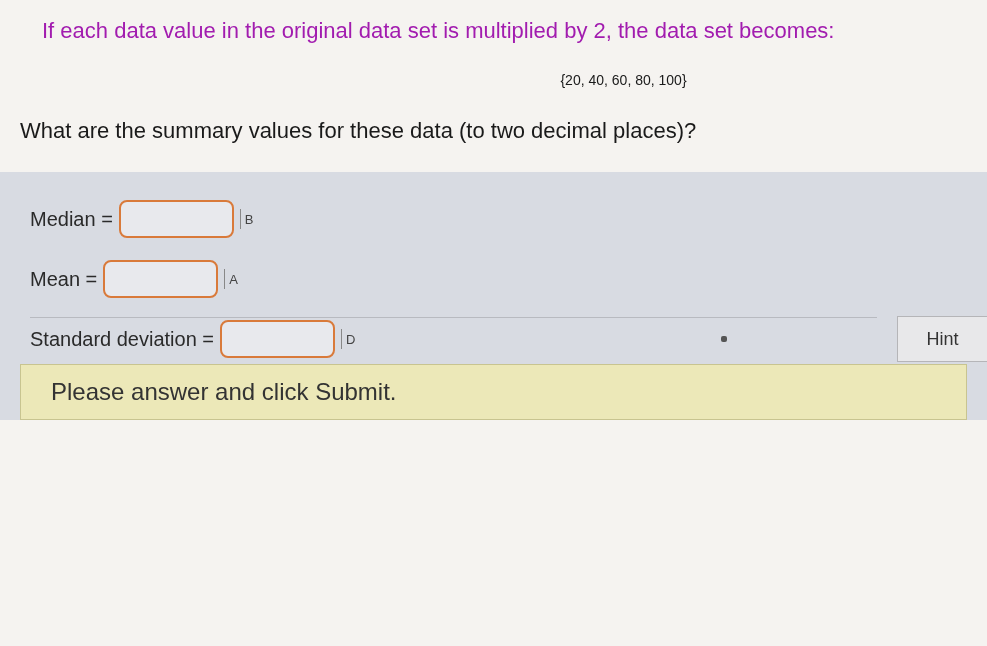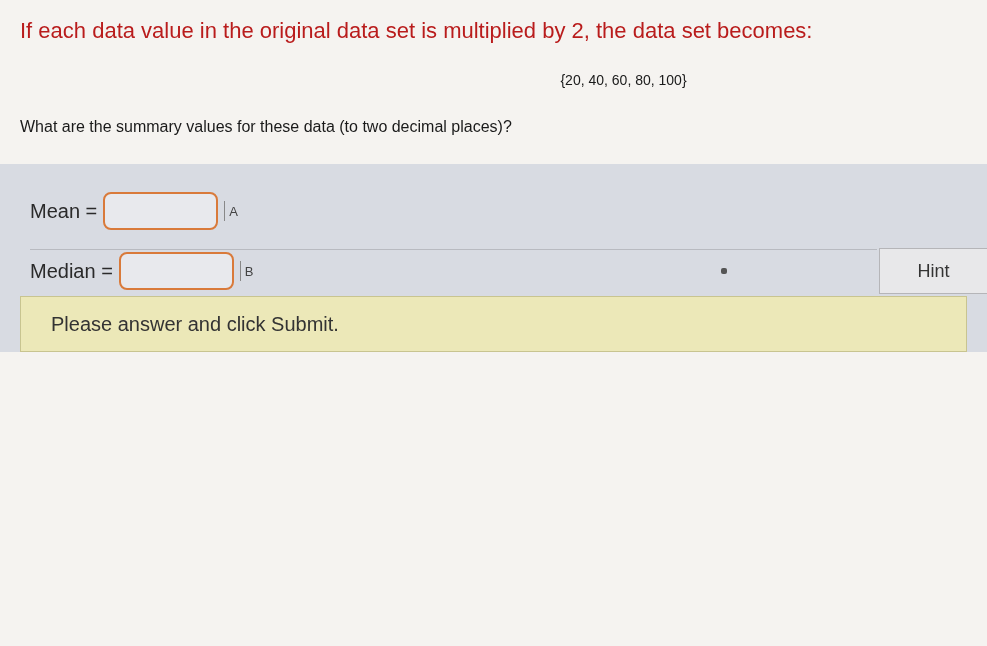--- a/index.html
+++ b/index.html
@@ -15,32 +15,33 @@
       overflow: hidden;
       color: #2a2a2a;
     }
     .question-area {
       padding: 18px 20px 10px 20px;
     }
     .q-line1 {
       font-size: 22px;
       font-weight: 400;
       margin-bottom: 28px;
-      color: #b91c1c;
+      color: #a21caf;
+      margin-left: 22px;
     }
     .q-dataset {
       font-size: 14px;
       font-weight: 400;
       text-align: center;
       margin: 0 auto 30px auto;
       color: #1a1a1a;
       padding-left: 260px;
     }
     .q-line2 {
-      font-size: 16px;
+      font-size: 22px;
       font-weight: 400;
       color: #1a1a1a;
       margin-bottom: 18px;
     }
     .answer-area {
       background: #d8dbe2;
       padding: 28px 30px 40px 30px;
       position: relative;
     }
     .field-row {
@@ -71,21 +72,21 @@
       border-left: 1px solid #888;
       padding-left: 4px;
       height: 20px;
       display: inline-flex;
       align-items: center;
     }
     .hint-button {
       position: absolute;
       right: 0;
       bottom: 58px;
-      width: 108px;
+      width: 90px;
       height: 46px;
       background: #e8e8ea;
       border: 1px solid #b5b5b8;
       border-right: none;
       font-size: 18px;
       font-weight: 500;
       color: #333;
       display: flex;
       align-items: center;
       justify-content: center;
@@ -112,52 +113,57 @@
       position: absolute;
       bottom: 0;
       left: 20px;
       right: 20px;
       height: 56px;
       background: #ece8b8;
       border: 1px solid #c8c490;
       display: flex;
       align-items: center;
       padding-left: 30px;
-      font-size: 20px;
+      font-size: 24px;
       color: #333;
     }
     .content-wrapper {
       position: relative;
       height: 646px;
     }
   </style>
 </head>
 <body>
 
 <div class="content-wrapper">
   <div class="question-area">
     <div class="q-line1">If each data value in the original data set is multiplied by 2, the data set becomes:</div>
     <div class="q-dataset">{20, 40, 60, 80, 100}</div>
     <div class="q-line2">What are the summary values for these data (to two decimal places)?</div>
   </div>
 
   <div class="answer-area">
     <div class="field-row">
+      <span class="field-label">Median =</span>
+      <input class="field-input" type="text" value="" style="">
+      <span class="field-tag">B</span>
+    </div>
+
+    <div class="field-row">
       <span class="field-label">Mean =</span>
       <input class="field-input" type="text" value="" style="">
       <span class="field-tag">A</span>
     </div>
 
+
     <div class="field-row">
-      <span class="field-label">Median =</span>
+      <span class="field-label">Standard deviation =</span>
       <input class="field-input" type="text" value="" style="">
-      <span class="field-tag">B</span>
+      <span class="field-tag">D</span>
     </div>
-
-
 
     <div class="divider-line"></div>
     <div class="dot"></div>
     <div class="hint-button">
       <span>Hint</span>
     </div>
 
     <div class="instruction-bar">
       <span>Please answer and click Submit.</span>
     </div>

